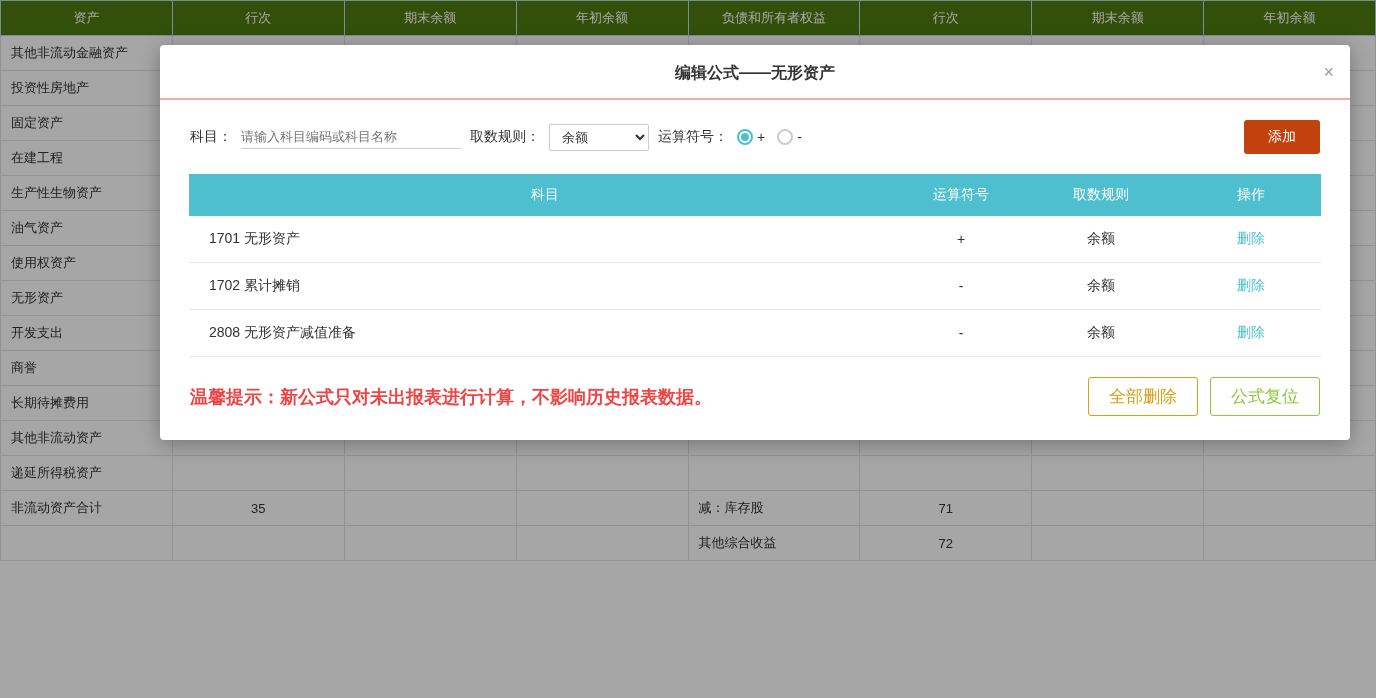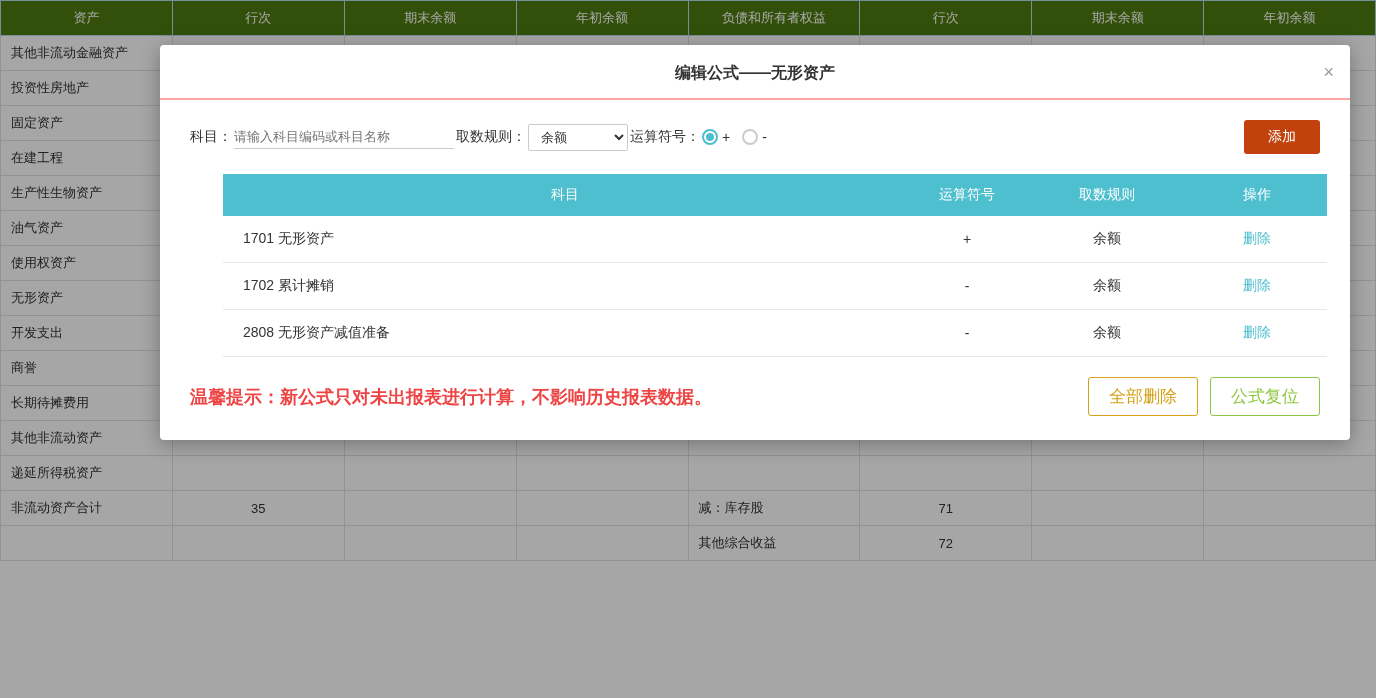--- a/index.html
+++ b/index.html
@@ -99,21 +99,21 @@
       background: none;
       border: none;
       line-height: 1;
     }
 
     
     .form-row {
       display: flex;
       align-items: center;
       padding: 20px 30px;
-      gap: 2px;
+      gap: 9px;
     }
 
     .form-label {
       color: #333;
       font-size: 14px;
       white-space: nowrap;
     }
 
     .form-input {
       border: none;
@@ -190,22 +190,21 @@
       border-radius: 3px;
       padding: 8px 24px;
       font-size: 14px;
       cursor: pointer;
       margin-left: auto;
       text-align: right;
     }
 
     
     .data-table-wrap {
-      padding: 0 23px;
-      margin-left: 40px;
+      padding: 0 29px;
     }
 
     .data-table {
       width: 100%;
       border-collapse: collapse;
     }
 
     .data-table thead tr th {
       background: #4dbfce;
       color: #fff;

